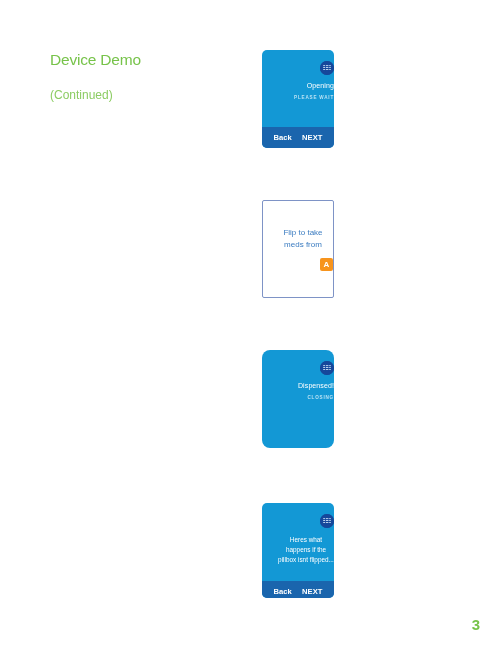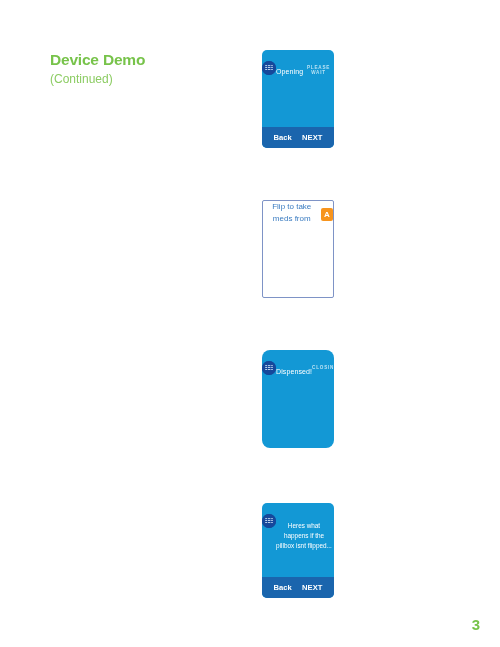--- a/index.html
+++ b/index.html
@@ -18,31 +18,31 @@
 
   
   .heading {
     position: absolute;
     left: 50px;
     top: 50px;
     width: 200px;
   }
   .heading-title {
     font-size: 15.5px;
-    font-weight: bold;
+    font-weight: normal;
     color: #77c34a;
     line-height: 1.25;
     letter-spacing: -0.2px;
   }
   .heading-sub {
     font-size: 12px;
     font-weight: normal;
     color: #8ccc63;
     line-height: 1.3;
-    margin-top: 3px;
+    margin-top: 19px;
   }
 
   
   .card {
     position: absolute;
     left: 262px;
     width: 72px;
     box-sizing: border-box;
     overflow: hidden;
     display: flex;
@@ -64,22 +64,22 @@
   }
 
   #card-opening   { top: 50px;  height: 98px; }
   #card-flip      { top: 200px; height: 98px; }
   #card-dispensed { top: 350px; height: 98px; }
   #card-notflip   { top: 503px; height: 95px; }
 
   .card-body {
     flex: 1 1 auto;
     display: flex;
-    flex-direction: row;
-    align-items: flex-start;
+    flex-direction: column;
+    align-items: flex-end;
     padding-top: 11px;
     box-sizing: border-box;
   }
   .card-body.centered {
     justify-content: center;
     padding-top: 0;
   }
 
   
   .device-icon {

